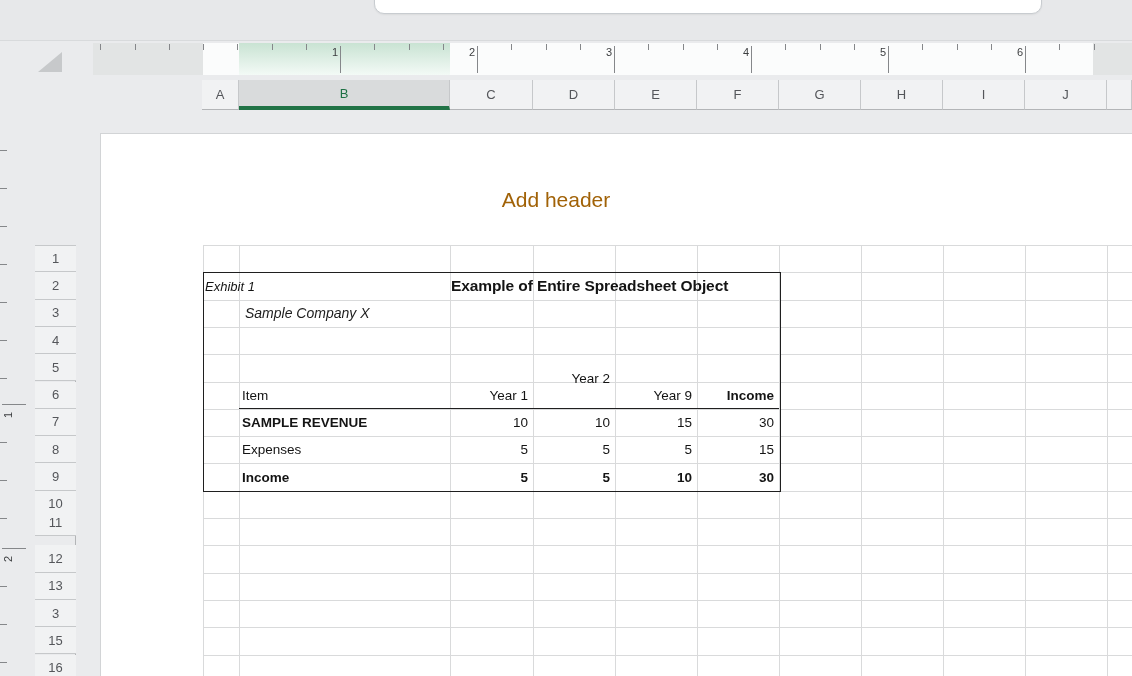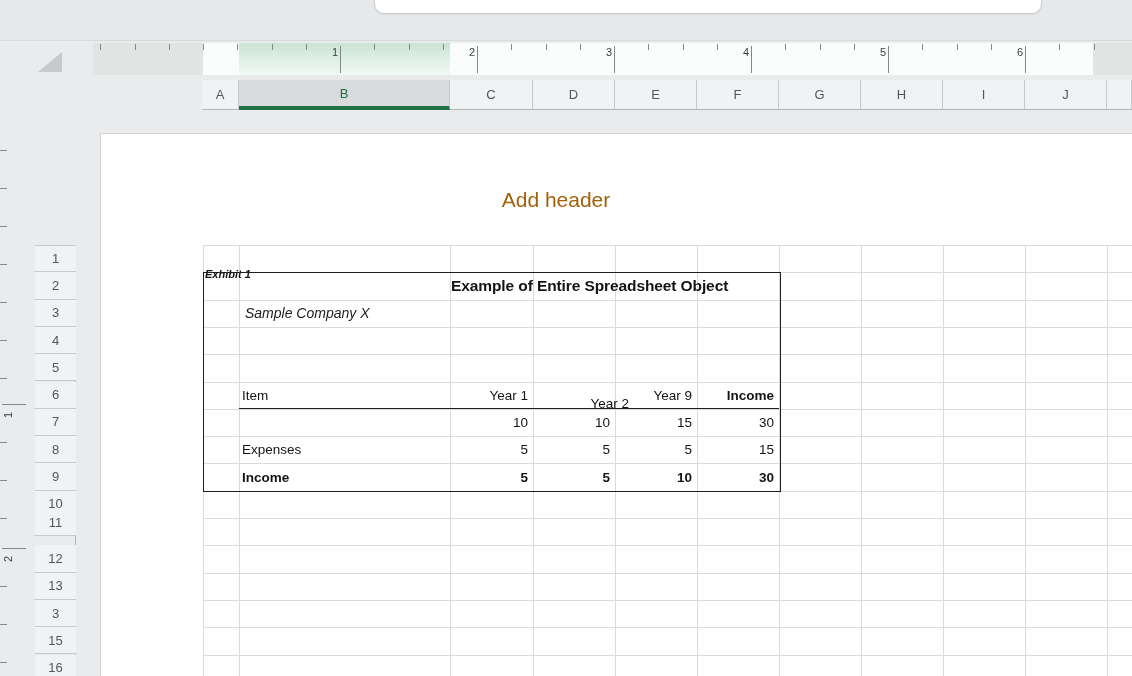--- a/index.html
+++ b/index.html
@@ -150,28 +150,29 @@
       <div class="abs" style="left: 203px; top: 463.4px; width: 929px; height: 1px; background: rgb(217, 218, 219);"></div>
       <div class="abs" style="left: 203px; top: 490.7px; width: 929px; height: 1px; background: rgb(217, 218, 219);"></div>
       <div class="abs" style="left: 203px; top: 518px; width: 929px; height: 1px; background: rgb(217, 218, 219);"></div>
       <div class="abs" style="left: 203px; top: 545.3px; width: 929px; height: 1px; background: rgb(217, 218, 219);"></div>
       <div class="abs" style="left: 203px; top: 572.6px; width: 929px; height: 1px; background: rgb(217, 218, 219);"></div>
       <div class="abs" style="left: 203px; top: 599.9px; width: 929px; height: 1px; background: rgb(217, 218, 219);"></div>
       <div class="abs" style="left: 203px; top: 627.2px; width: 929px; height: 1px; background: rgb(217, 218, 219);"></div>
       <div class="abs" style="left: 203px; top: 654.5px; width: 929px; height: 1px; background: rgb(217, 218, 219);"></div>
     </div>
   <div class="abs" id="table-layer">
-      <div class="abs cell" style="left: 205px; top: 260px; height: 27.3px; font-size: 11px; font-weight: bold; font-style: italic; pointer-events: auto;">Exhibit 1</div>
+      <div class="abs cell" style="left: 205px; top: 273px; height: 27.3px; font-size: 13px; font-weight: normal; font-style: italic; pointer-events: auto;">Exhibit 1</div>
       <div class="abs cell" style="left: 451px; top: 272.3px; height: 27.3px; font-size: 15.5px; font-weight: bold; letter-spacing: -0.1px; pointer-events: auto;">Example of Entire Spreadsheet Object</div>
       <div class="abs cell" style="left: 245px; top: 299.6px; height: 27.3px; font-size: 14px; font-style: italic; color: rgb(29, 29, 29); pointer-events: auto;">Sample Company X</div>
       <div class="abs cell" style="left: 242px; top: 381.5px; height: 27.3px; font-size: 13.5px; pointer-events: auto;">Item</div>
       <div class="abs cell" style="left: 452px; top: 381.5px; height: 27.3px; font-size: 13.5px; width: 76px; justify-content: flex-end; font-weight: normal; pointer-events: auto;">Year 1</div>
-      <div class="abs cell" style="left: 535px; top: 390px; height: 27.3px; font-size: 13.5px; width: 75px; justify-content: flex-end; font-weight: normal; pointer-events: auto; margin-left: 19px;">Year 2</div>
+      <div class="abs cell" style="left: 535px; top: 365px; height: 27.3px; font-size: 13.5px; width: 75px; justify-content: flex-end; font-weight: normal; pointer-events: auto;">Year 2</div>
       <div class="abs cell" style="left: 617px; top: 381.5px; height: 27.3px; font-size: 13.5px; width: 75px; justify-content: flex-end; font-weight: normal; pointer-events: auto;">Year 9</div>
       <div class="abs cell" style="left: 699px; top: 381.5px; height: 27.3px; font-size: 13.5px; width: 75px; justify-content: flex-end; font-weight: bold; pointer-events: auto;">Income</div>
+      <div class="abs cell" style="left: 242px; top: 408.8px; height: 27.3px; font-size: 13.5px; font-weight: bold; pointer-events: auto;">SAMPLE REVENUE</div>
       <div class="abs cell" style="left: 452px; top: 408.8px; height: 27.3px; font-size: 13.5px; width: 76px; justify-content: flex-end; font-weight: normal; pointer-events: auto;">10</div>
       <div class="abs cell" style="left: 535px; top: 408.8px; height: 27.3px; font-size: 13.5px; width: 75px; justify-content: flex-end; font-weight: normal; pointer-events: auto;">10</div>
       <div class="abs cell" style="left: 617px; top: 408.8px; height: 27.3px; font-size: 13.5px; width: 75px; justify-content: flex-end; font-weight: normal; pointer-events: auto;">15</div>
       <div class="abs cell" style="left: 699px; top: 408.8px; height: 27.3px; font-size: 13.5px; width: 75px; justify-content: flex-end; font-weight: normal; pointer-events: auto;">30</div>
       <div class="abs cell" style="left: 242px; top: 436.1px; height: 27.3px; font-size: 13.5px; font-weight: normal; pointer-events: auto;">Expenses</div>
       <div class="abs cell" style="left: 452px; top: 436.1px; height: 27.3px; font-size: 13.5px; width: 76px; justify-content: flex-end; font-weight: normal; pointer-events: auto;">5</div>
       <div class="abs cell" style="left: 535px; top: 436.1px; height: 27.3px; font-size: 13.5px; width: 75px; justify-content: flex-end; font-weight: normal; pointer-events: auto;">5</div>
       <div class="abs cell" style="left: 617px; top: 436.1px; height: 27.3px; font-size: 13.5px; width: 75px; justify-content: flex-end; font-weight: normal; pointer-events: auto;">5</div>
       <div class="abs cell" style="left: 699px; top: 436.1px; height: 27.3px; font-size: 13.5px; width: 75px; justify-content: flex-end; font-weight: normal; pointer-events: auto;">15</div>
       <div class="abs cell" style="left: 242px; top: 463.4px; height: 27.3px; font-size: 13.5px; font-weight: bold; pointer-events: auto;">Income</div>

